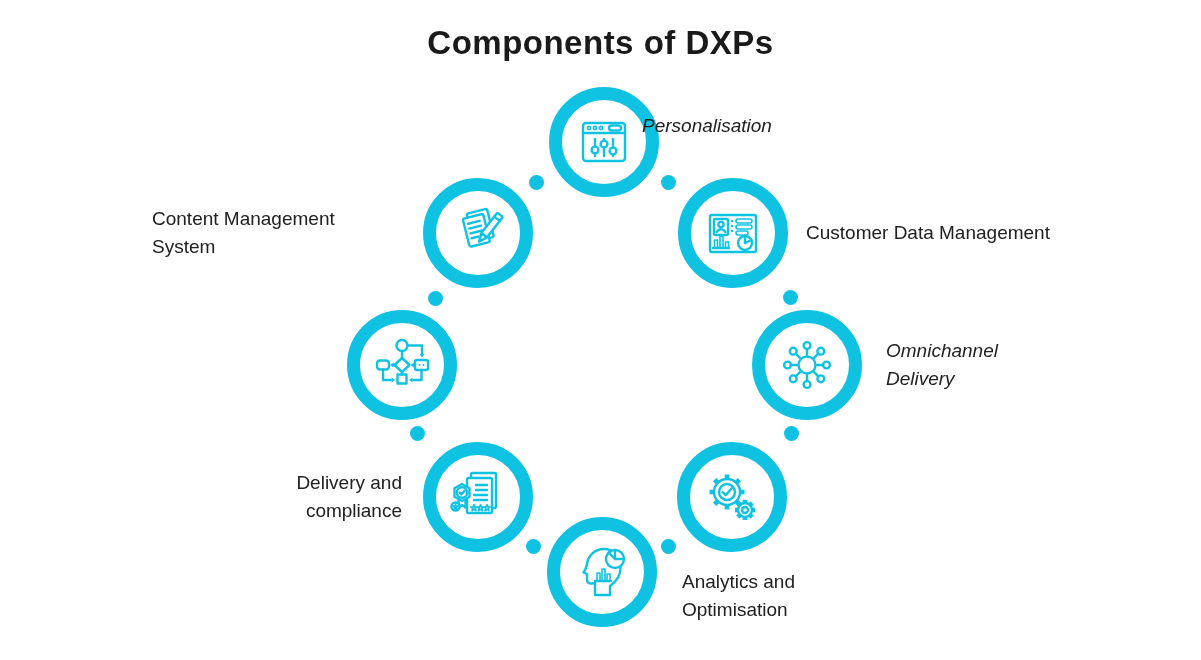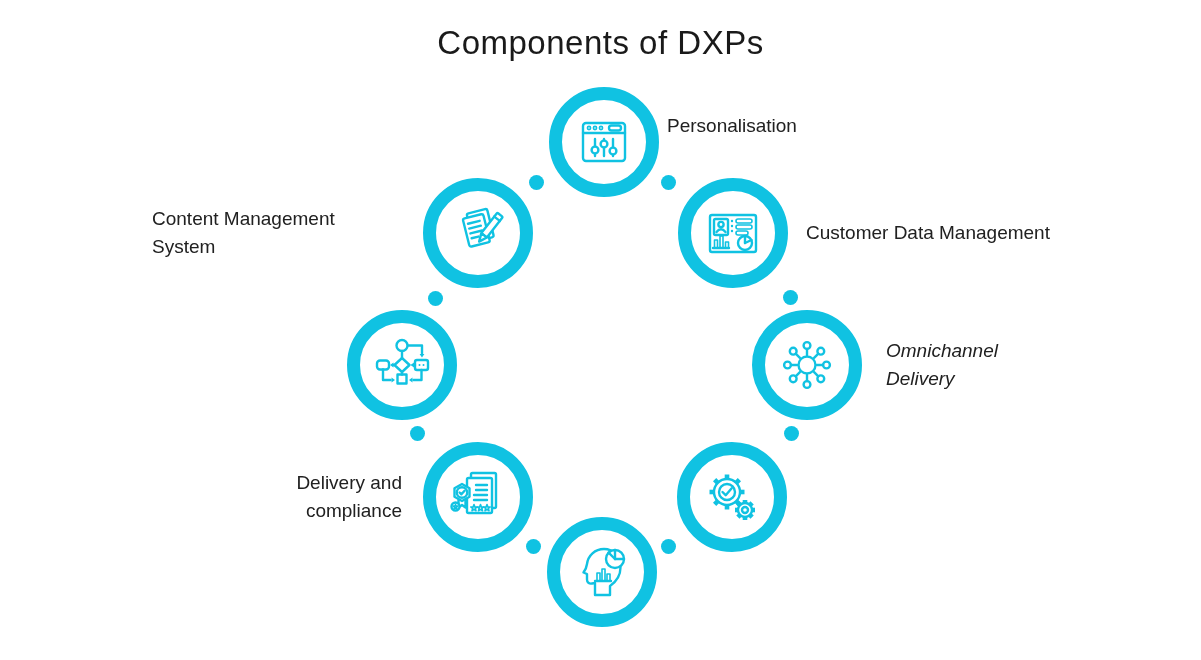--- a/index.html
+++ b/index.html
@@ -1,36 +1,36 @@
 <!DOCTYPE html>
 <html style="--accent: #10C2E2;"><head>
 <meta charset="utf-8">
 <style>
   html,body{margin:0;padding:0;}
   body{font-family:"Liberation Sans",sans-serif;background:#fff;}
   .canvas{position:relative;width:1201px;height:660px;background:#fff;overflow:hidden;}
   .title{position:absolute;left:0;top:24px;width:1201px;text-align:center;
-         font-size:33px;font-weight:400;letter-spacing:.5px;color:#1a1a1a;}
+         font-size:33px;font-weight:700;letter-spacing:.5px;color:#1a1a1a;}
   .node{position:absolute;width:110px;height:110px;border-radius:50%;
         border:13px solid var(--accent);background:#fff;box-sizing:border-box;
         display:flex;align-items:center;justify-content:center;}
   .icon{width:64px;height:64px;stroke:var(--accent);fill:none;
         stroke-width:2.4;stroke-linecap:round;stroke-linejoin:round;}
   .icon .fillacc{fill:var(--accent);stroke:none;}
   .icon .white{fill:#fff;}
   .icon .thin{stroke-width:1.6;}
   .icon .tooth{stroke-width:4.6;stroke-linecap:butt;}
   .label{position:absolute;font-size:19px;line-height:28px;color:#212121;white-space:pre-line;}
   .dot{position:absolute;width:15px;height:15px;border-radius:50%;background:var(--accent);}
   
   .n1{left:549px;top:87px;}  .n2{left:678px;top:178px;} .n3{left:752px;top:310px;}
   .n4{left:677px;top:442px;} .n5{left:547px;top:517px;} .n6{left:423px;top:442px;}
   .n7{left:347px;top:310px;} .n8{left:423px;top:178px;}
   
-  .l1{left:667px;top:112px;}
+  .l1{left:642px;top:112px;font-style:italic;}
   .l2{left:806px;top:219px;}
   .l3{left:886px;top:337px;font-style:italic;}
   .l4{left:811px;top:469px;}
   .l5{left:682px;top:568px;}
   .l6{left:182px;top:469px;width:220px;text-align:right;}
   .l7{left:100px;top:337px;width:220px;text-align:right;}
   .l8{left:152px;top:205px;width:250px;text-align:left;}
   
   .d1{left:529px;top:175px;} .d2{left:661px;top:175px;} .d3{left:783px;top:290px;}
   .d4{left:784px;top:426px;} .d5{left:661px;top:539px;} .d6{left:526px;top:539px;}
@@ -144,20 +144,22 @@
       <line x1="25" y1="41" x2="41" y2="41"></line>
       <rect class="thin" x="27" y="33" width="3" height="8"></rect>
       <rect class="thin" x="32" y="29" width="3" height="12"></rect>
       <rect class="thin" x="37" y="34" width="3" height="7"></rect>
       <circle class="white" cx="45" cy="19" r="9"></circle>
       <line x1="45" y1="19" x2="45" y2="10"></line>
       <line x1="45" y1="19" x2="54" y2="19"></line>
       <line x1="45" y1="19" x2="38.6" y2="12.6"></line>
     </svg>
   </div>
+  <div class="label l5">Analytics and
+Optimisation</div>
 
   <div class="node n6">
     <svg class="icon" viewBox="0 0 64 64">
       <rect x="25" y="8" width="25" height="35" rx="1.5"></rect>
       <rect class="white" x="21" y="13" width="25" height="35" rx="1.5"></rect>
       <line x1="30" y1="20" x2="41" y2="20"></line>
       <line x1="30" y1="25" x2="41" y2="25"></line>
       <line x1="28" y1="30" x2="41" y2="30"></line>
       <line x1="28" y1="35" x2="41" y2="35"></line>
       <g class="thin">

